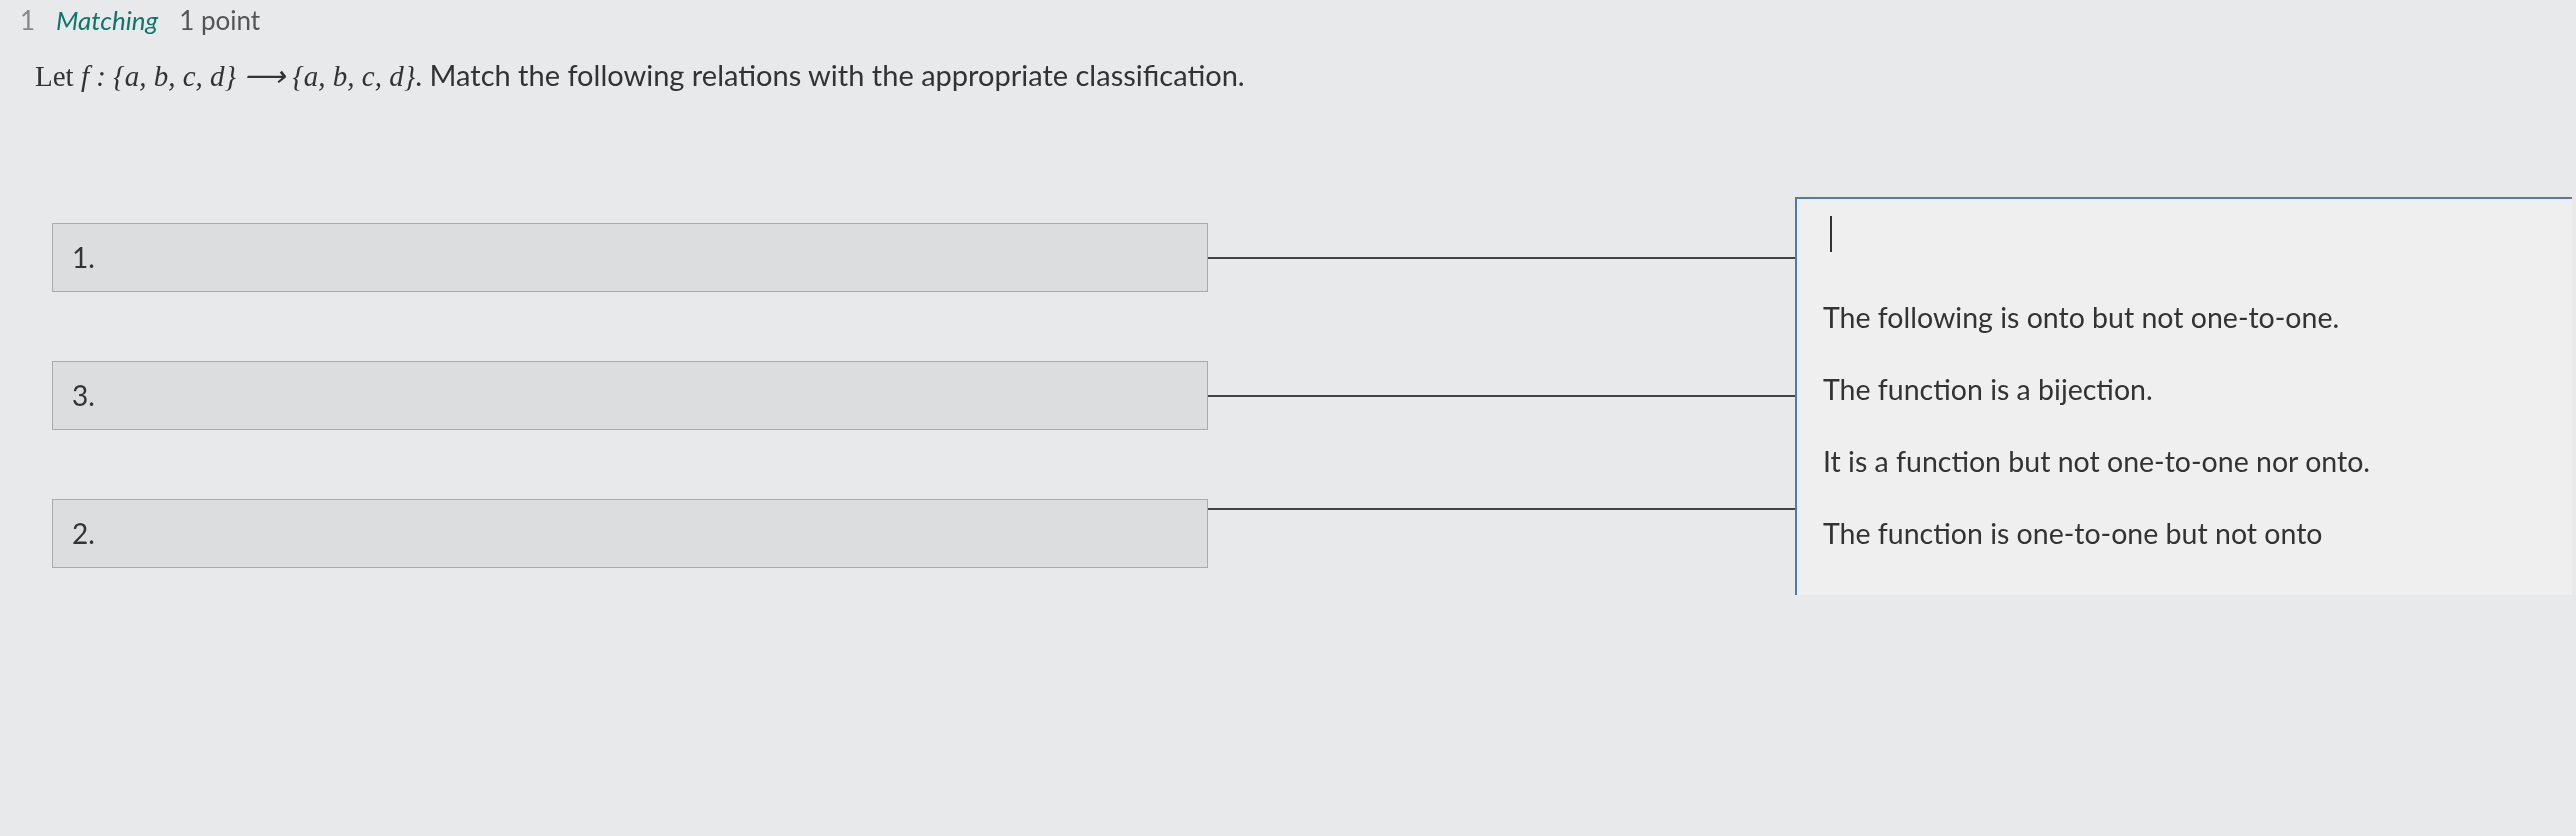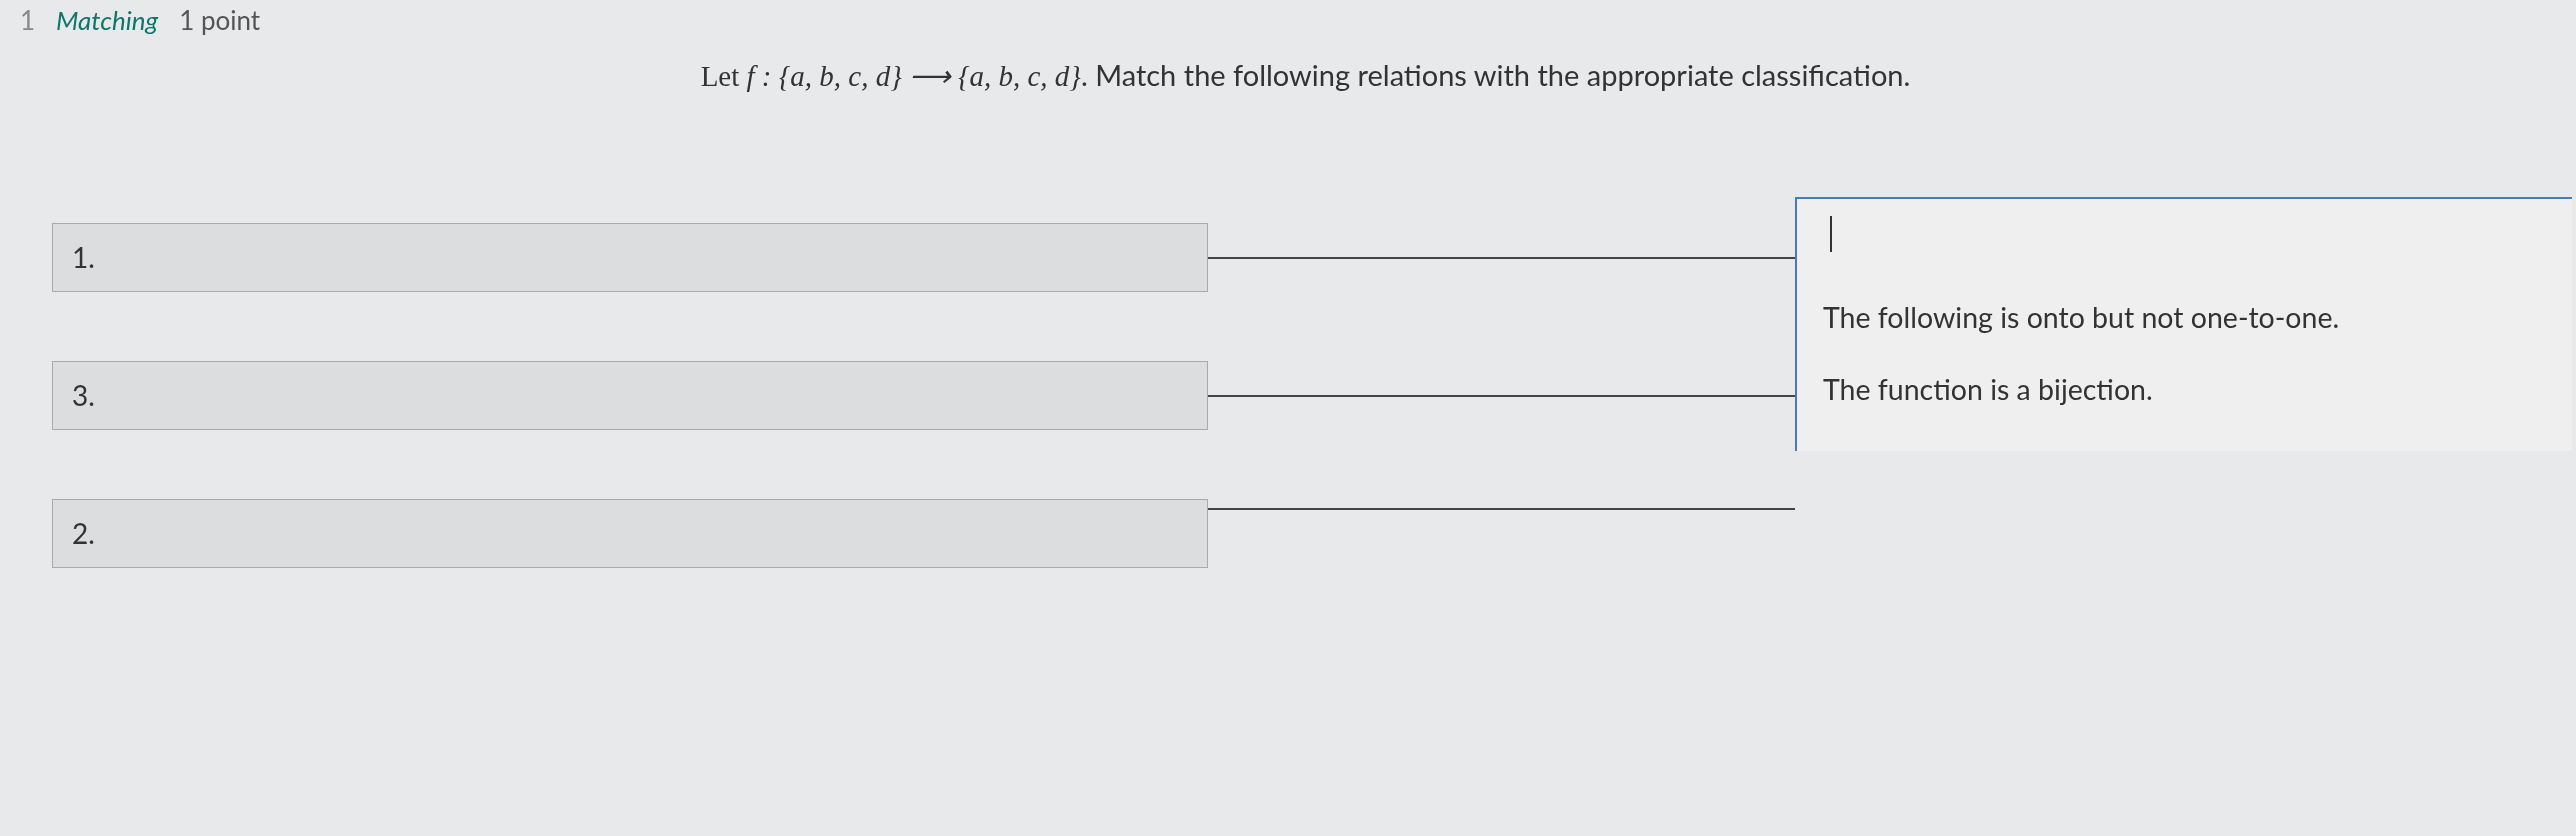--- a/index.html
+++ b/index.html
@@ -27,21 +27,20 @@
     font-weight: 400;
   }
   .q-type { color: #0f766e; font-style: italic; }
   .q-points { color: #555; }
   .prompt {
     padding: 10.4px 0 3.5px 35px;
     font-size: 29px;
     color: #333;
     line-height: 1.5;
     font-family: Georgia, 'Times New Roman', serif;
-    text-align: center;
   }
   .math { font-style: italic; font-family: Georgia, 'Times New Roman', serif; }
   .roman { font-style: normal; font-family: 'Segoe UI', Lato, sans-serif; }
   .relations {
     padding: 0 0 0 35px;
     font-size: 29px;
     line-height: 1.55;
     font-family: Georgia, 'Times New Roman', serif;
     color: #222;
   }
@@ -147,16 +146,18 @@
   </div>
 
   <div class="conn-line l1"></div>
   <div class="conn-line l2"></div>
   <div class="conn-line l3"></div>
 
   <div class="targets-panel">
     <span class="text-cursor"></span>
     <div class="target-option">The following is onto but not one-to-one.</div>
     <div class="target-option">The function is a bijection.</div>
+    <div class="target-option">It is a function but not one-to-one nor onto.</div>
+    <div class="target-option">The function is one-to-one but not onto</div>
   </div>
 
 </div>
 
 
 </body></html>

